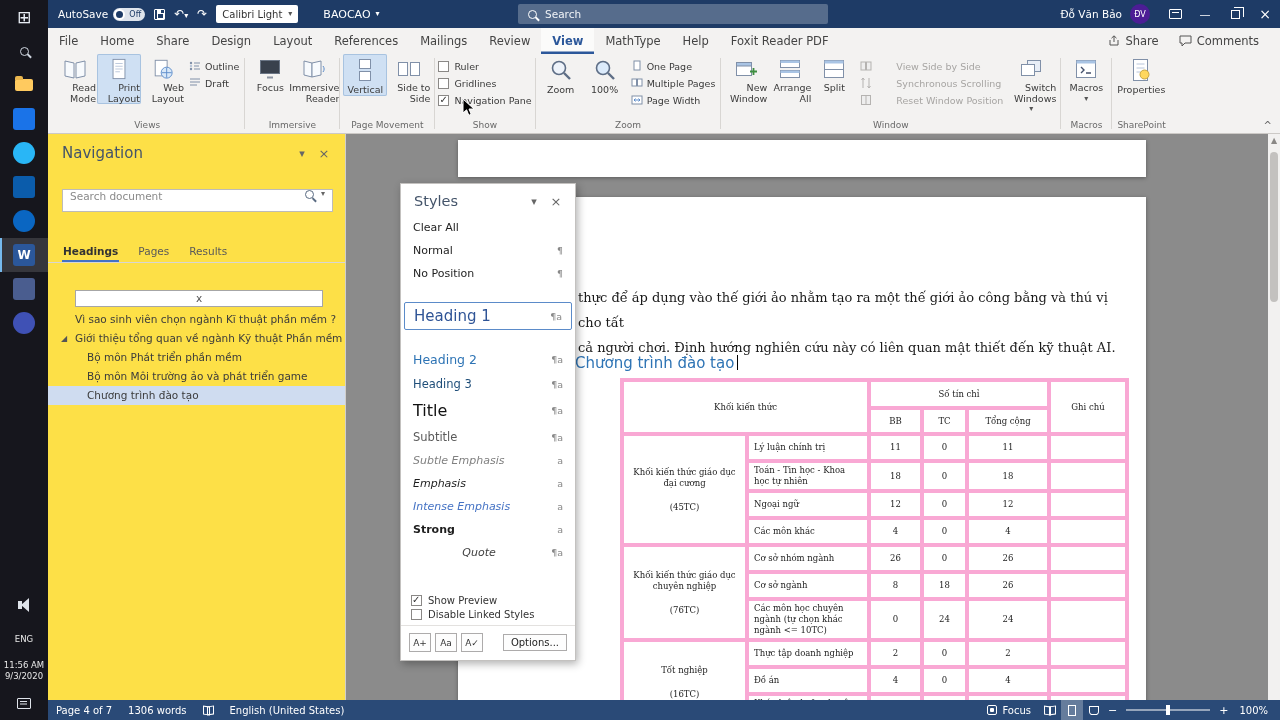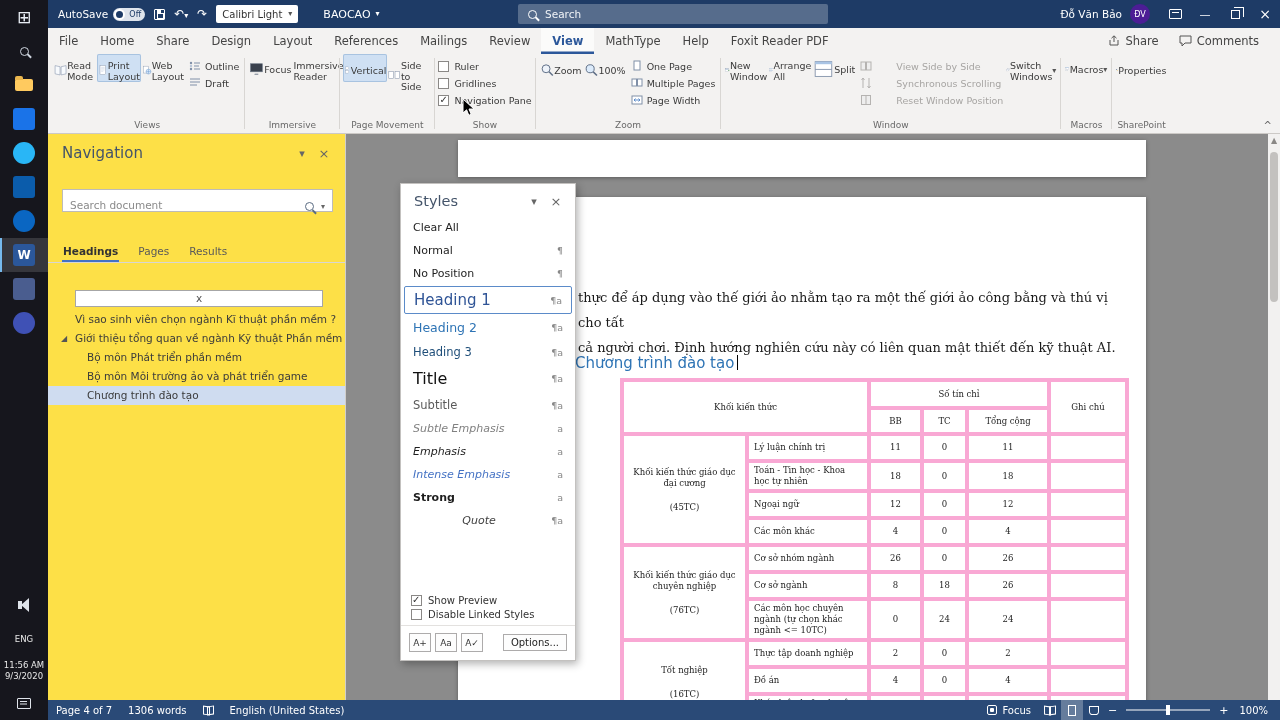--- a/index.html
+++ b/index.html
@@ -58,40 +58,40 @@
   .rtab.active { color:#2b579a; box-shadow:inset 0 -2.5px 0 #2b579a; background:#fbfbfa; font-weight:bold; }
   #tabs-right { margin-left:auto; display:flex; align-items:center; gap:2px; padding-right:12px; }
   .tr-btn { display:flex; align-items:center; gap:5px; padding:0 9px; cursor:pointer; color:#444; }
 
   
   #ribbon { position:absolute; left:48px; top:54px; width:1232px; height:80px; background:#f3f2f1; border-bottom:1px solid #ccc9c6; display:flex; align-items:stretch; padding:0 2px; }
   .rgroup { display:flex; flex-direction:column; padding:0 3px; }
   .rbody { flex:1; display:flex; align-items:flex-start; }
   .rname { text-align:center; font-size:9px; color:#696969; padding:0 2px 3px; white-space:nowrap; }
   .rsep { width:1px; background:#d8d6d3; margin:4px 0; flex:0 0 auto; }
-  .rbtn { width:44px; display:flex; align-items:center; padding:4px 1px 0; font-size:9.5px; color:#3b3b3b; text-align:left; line-height:10.5px; cursor:pointer; border-radius:2px; }
+  .rbtn { width:44px; display:flex; flex-direction:column; align-items:center; padding:4px 1px 0; font-size:9.5px; color:#3b3b3b; text-align:right; line-height:10.5px; cursor:pointer; border-radius:2px; }
   .rbtn.wide { width:52px; }
   .rbtn.sel { background:#cfe0f3; box-shadow:inset 0 0 0 1px #a8c3e0; }
   .rbtn .cap { margin-top:3px; }
   .rbtn .caret { color:#555; margin-top:1px; }
   .rcol { display:flex; flex-direction:column; gap:5px; padding:6px 2px 0 4px; }
   .sbtn { display:flex; align-items:center; gap:4px; font-size:9.5px; color:#3b3b3b; white-space:nowrap; cursor:pointer; }
   .sbtn.dis { color:#a7a5a3; cursor:default;gap:24px; }
   .chkrow { display:flex; align-items:center; gap:5px; font-size:9.5px; color:#3b3b3b; margin:3px 0; white-space:nowrap; cursor:pointer; }
   .chk { width:11px; height:11px; border:1px solid #8a8886; background:#fff; position:relative; flex:0 0 auto; }
   .chk i { font-style:normal; font-size:10px; line-height:10px; color:#333; position:absolute; left:0; top:-1px; }
   #ribbon-collapse { position:absolute; right:8px; bottom:2px; font-size:10px; color:#666; cursor:pointer; }
   .svgi { display:block; }
 
   
   #navpane { position:absolute; left:48px; top:134px; width:298px; height:566px; background:#fde047; border-right:1px solid #d0cecc; display:flex; flex-direction:column;gap:19px; }
   #np-head { display:flex; align-items:center; padding:10px 10px 6px 14px; }
   #np-title { font-size:15px; color:#44546a; flex:1; }
   .np-ico { width:22px; text-align:center; color:#666; font-size:11px; cursor:pointer; }
-  #np-search { margin:2px 12px 10px 14px; height:23px; background:#fff; border:1px solid #bdbbb9; display:flex; align-items:flex-end; padding:0 7px; gap:7px; }
+  #np-search { margin:2px 12px 10px 14px; height:23px; background:#fff; border:1px solid #bdbbb9; display:flex; align-items:flex-start; padding:0 7px; gap:7px; }
   #np-search input { flex:1; border:none; outline:none; font-size:10.5px; color:#333; background:transparent; font-family:inherit; }
   #np-search input::placeholder { color:#8a8a8a; }
   .mag.dark { border-color:#5a6b82; } .mag.dark::after { background:#5a6b82; }
   #np-tabs { display:flex; gap:18px; padding:0 14px; font-size:10.5px; color:#595959; border-bottom:1px solid #d8d6d4; }
   .np-tab { padding:4px 1px 5px; cursor:pointer; }
   .np-tab.active { color:#333; font-weight:bold; box-shadow:inset 0 -2px 0 #4472c4; }
   #np-list { flex:1; padding-top:8px; overflow:hidden; }
   .nitem { font-size:10.5px; color:#3b3b3b; padding:3px 6px 3px 27px; white-space:nowrap; overflow:hidden; cursor:pointer; line-height:13px; position:relative; }
   .nitem.lvl2 { padding-left:39px; }
   .nitem.sel { background:#cfdcf0; }
@@ -118,21 +118,21 @@
   #doc-scroll .thumb { position:absolute; left:2px; top:18px; width:8px; height:150px; background:#c3c1bf; border-radius:4px; }
 
   
   #stylespane { position:absolute; left:400px; top:183px; width:176px; height:478px; background:#fff; border:1px solid #c3c1bf; box-shadow:2px 3px 8px rgba(0,0,0,.3); z-index:40; display:flex; flex-direction:column; }
   #sp-head { display:flex; align-items:center; padding:9px 8px 7px 13px; }
   #sp-title { flex:1; font-size:14.5px; color:#44546a; }
   #sp-list { flex:1; overflow:hidden; }
   .sitem { display:flex; align-items:center; padding:5px 12px; cursor:pointer; }
   .sitem .snm { flex:1; font-size:11px; color:#1e1e1e; white-space:nowrap; }
   .sitem .smk { font-size:9.5px; color:#888; margin-left:6px; }
-  .st-h1 { border:1px solid #5b8bc9; border-radius:2px; margin:1px 3px; padding:4px 9px; }
+  .st-h1 { border:1px solid #5b8bc9; border-radius:2px; margin:17px 3px; padding:4px 9px; }
   .st-h1 .snm { font-size:15px; color:#2f5496; }
   .st-h2 .snm { font-size:12.5px; color:#2e74b5; }
   .st-h3 .snm { font-size:11.5px; color:#1f4e79; }
   .st-title .snm { font-size:16px; color:#111; }
   .st-subtitle .snm { font-size:11.5px; color:#5a5a5a; }
   .st-subtle .snm { font-style:italic; color:#808080; }
   .st-emph .snm { font-style:italic; }
   .st-intense .snm { font-style:italic; color:#4472c4; }
   .st-strong .snm { font-weight:bold; }
   .st-quote .snm { font-style:italic; color:#404040; text-align:center; }

